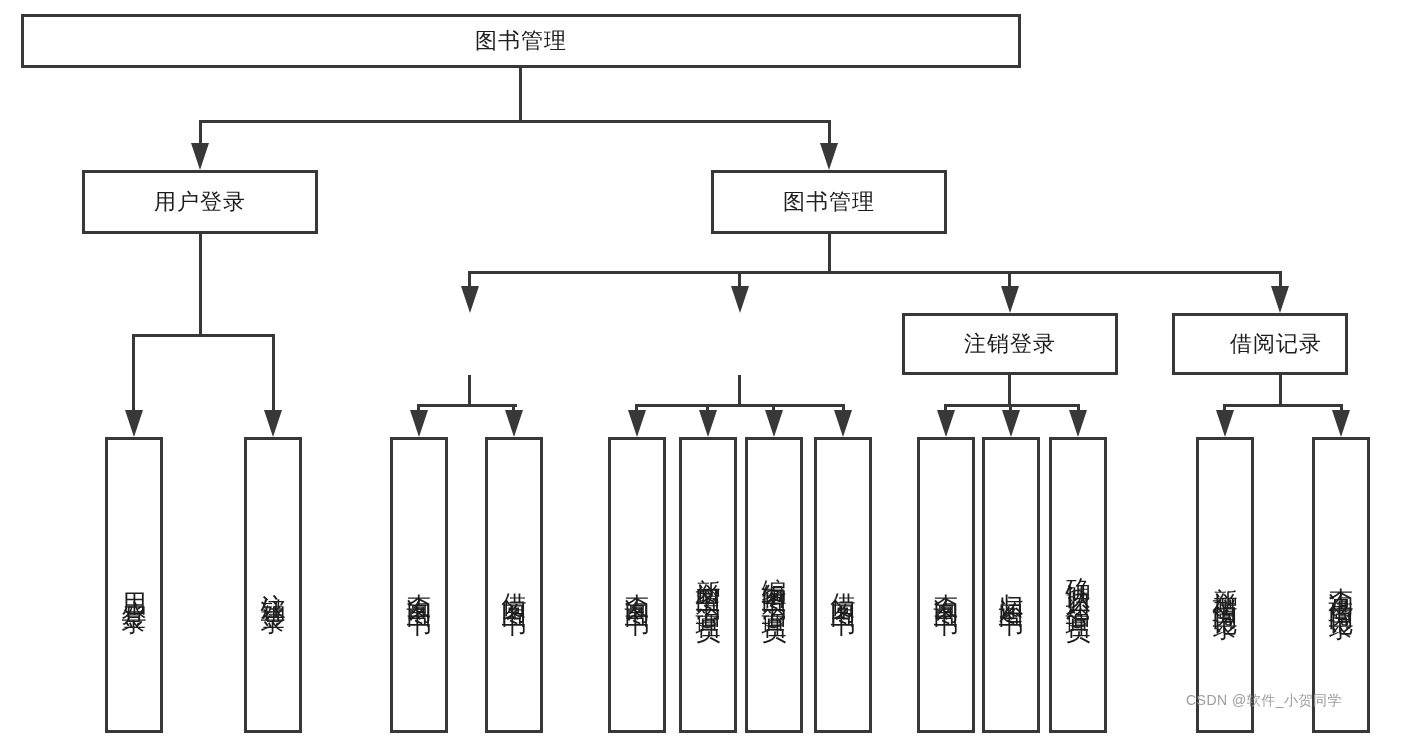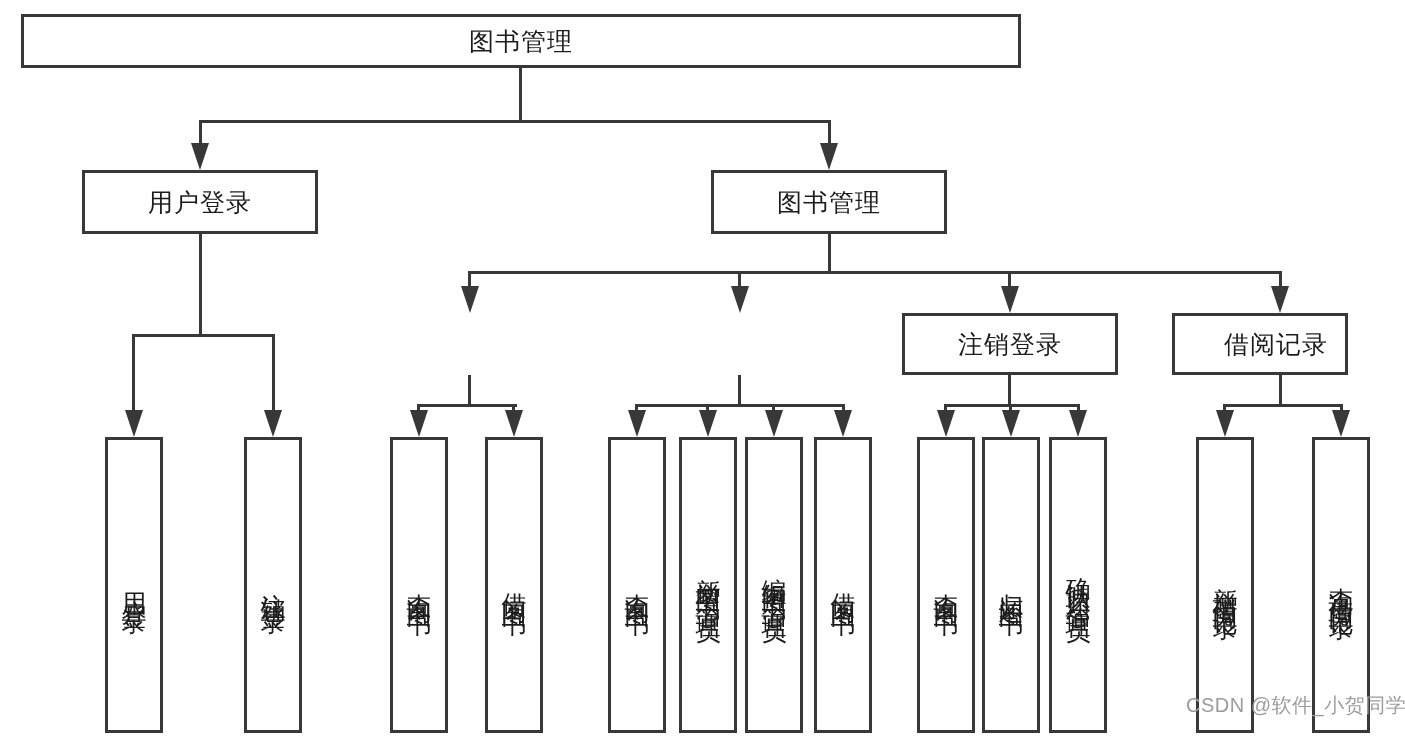--- a/index.html
+++ b/index.html
@@ -17,21 +17,21 @@
     position: absolute;
     box-sizing: border-box;
     border: 3px solid var(--line);
     background: #ffffff;
     display: flex;
     align-items: center;
     justify-content: center;
     color: var(--text);
   }
   .hnode span {
-    font-size: 25px;
+    font-size: 22px;
     letter-spacing: 1px;
     white-space: nowrap;
   }
   .vnode span {
     writing-mode: vertical-rl;
     text-orientation: mixed;
     font-size: 25px;
     letter-spacing: 6px;
     line-height: 1;
     white-space: nowrap;
@@ -42,21 +42,21 @@
     position: absolute;
     width: 0; height: 0;
     border-left: 9px solid transparent;
     border-right: 9px solid transparent;
     border-top: 27px solid var(--line);
   }
   .watermark {
     position: absolute;
     left: 1186px;
     top: 692px;
-    font-size: 20px;
+    font-size: 14px;
     color: #9c9c9c;
     white-space: nowrap;
     z-index: 10;
     letter-spacing: 0.5px;
   }
 </style>
 </head>
 <body>
 
 <div id="canvas">

